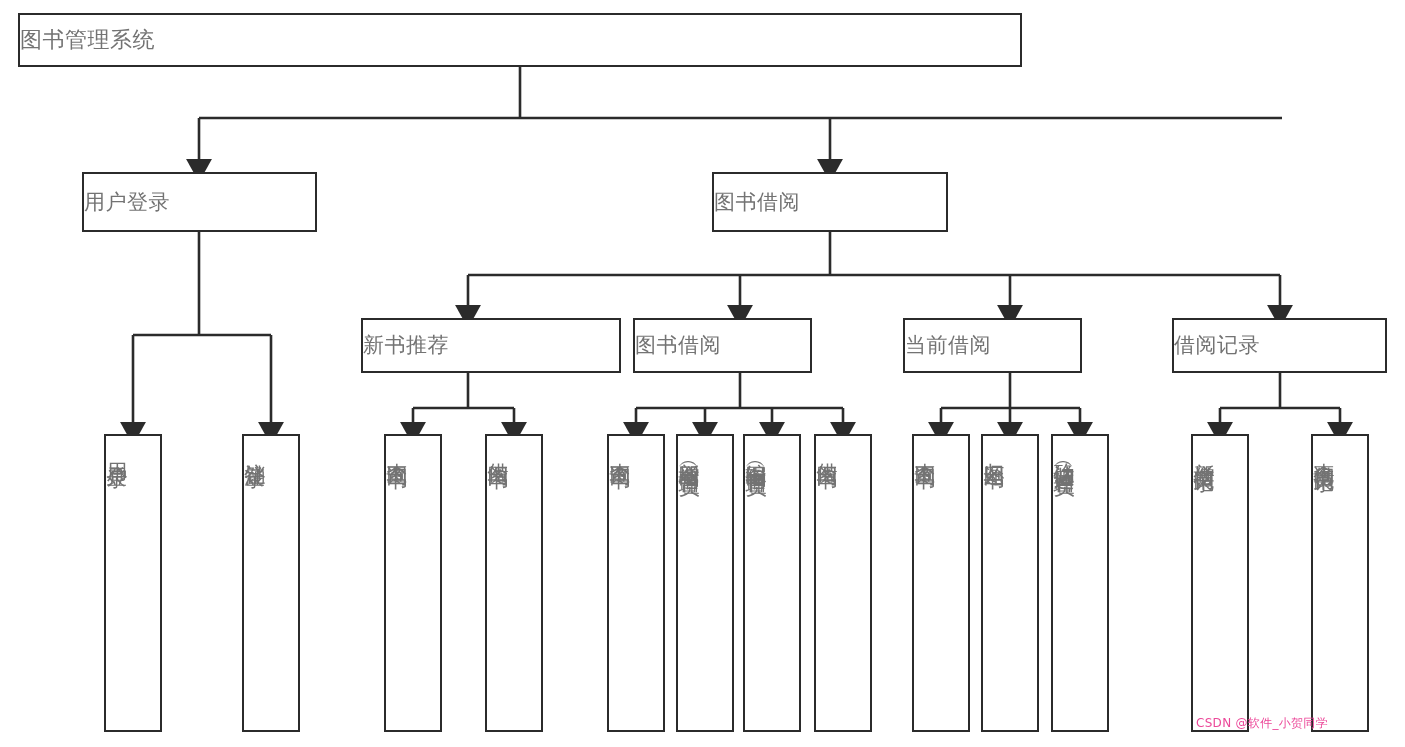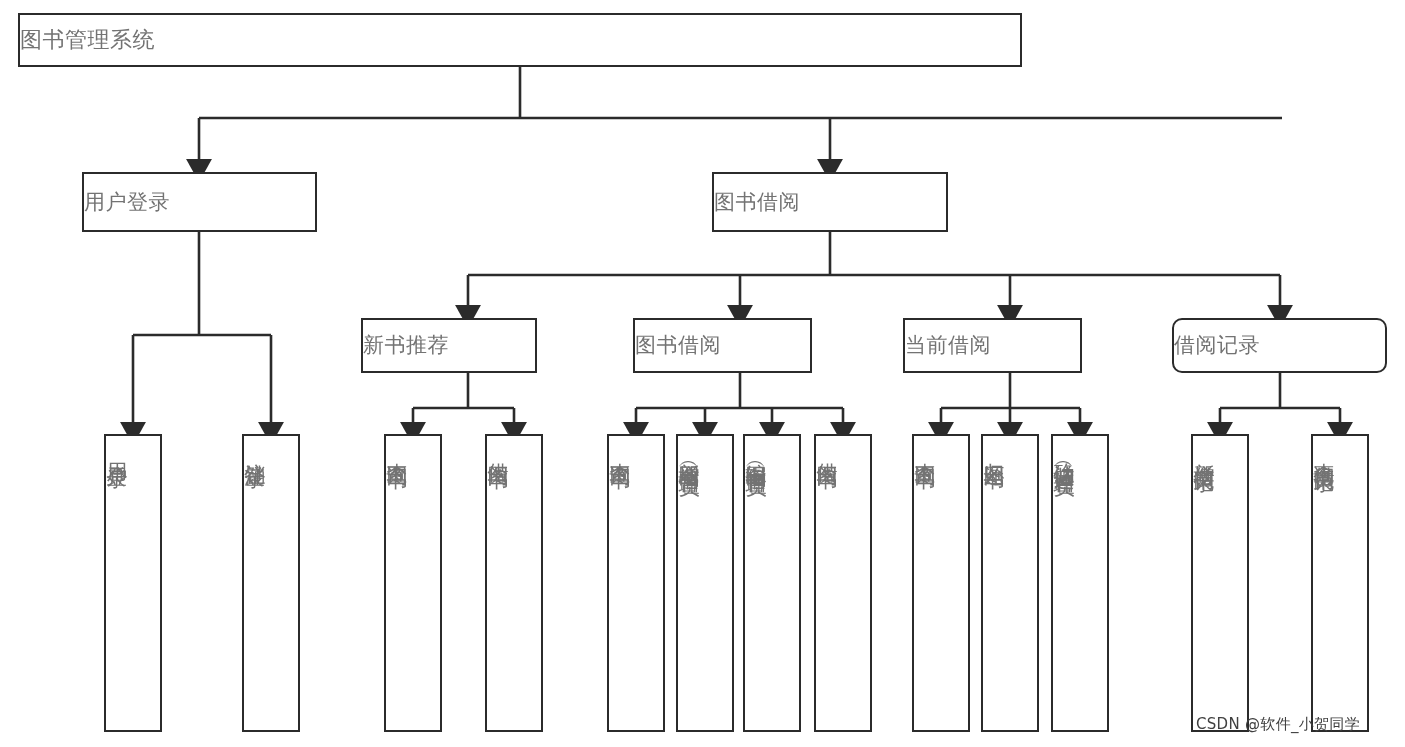--- a/index.html
+++ b/index.html
@@ -38,22 +38,22 @@
     writing-mode:vertical-rl;
     text-orientation:upright;
     font-size:21px;
     line-height:1.05;
     letter-spacing:2px;
     white-space:pre-line;
   }
   #watermark{
     position:absolute;
     left:1196px;top:715px;
-    font-size:15px;
-    color:#404040;
+    font-size:12px;
+    color:#ec4899;
     white-space:nowrap;
     letter-spacing:0.3px;
   }
 </style>
 </head>
 <body>
 
 <div id="stage">
 
   <svg id="wires" viewBox="0 0 1405 747" xmlns="http://www.w3.org/2000/svg">
@@ -111,30 +111,30 @@
     <span class="lbl">图书管理系统</span>
   </div>
 
   <div class="node h" style="left:82px;top:172px;width:235px;height:60px;">
     <span class="lbl">用户登录</span>
   </div>
   <div class="node h" style="left:712px;top:172px;width:236px;height:60px;">
     <span class="lbl">图书借阅</span>
   </div>
 
-  <div class="node h" style="left:361px;top:318px;width:176px;height:55px;">
+  <div class="node h" style="left:361px;top:318px;width:260px;height:55px;">
     <span class="lbl">新书推荐</span>
   </div>
   <div class="node h" style="left:633px;top:318px;width:179px;height:55px;">
     <span class="lbl">图书借阅</span>
   </div>
   <div class="node h" style="left:903px;top:318px;width:179px;height:55px;">
     <span class="lbl">当前借阅</span>
   </div>
-  <div class="node h" style="left:1172px;top:318px;width:215px;height:55px;border-radius:10px;">
+  <div class="node h" style="left:1172px;top:318px;width:215px;height:55px;">
     <span class="lbl">借阅记录</span>
   </div>
 
   <div class="node v" style="left:104px;top:434px;width:58px;height:298px;">
     <span class="lbl">用户登录</span>
   </div>
   <div class="node v" style="left:242px;top:434px;width:58px;height:298px;">
     <span class="lbl">注销登录</span>
   </div>
 

